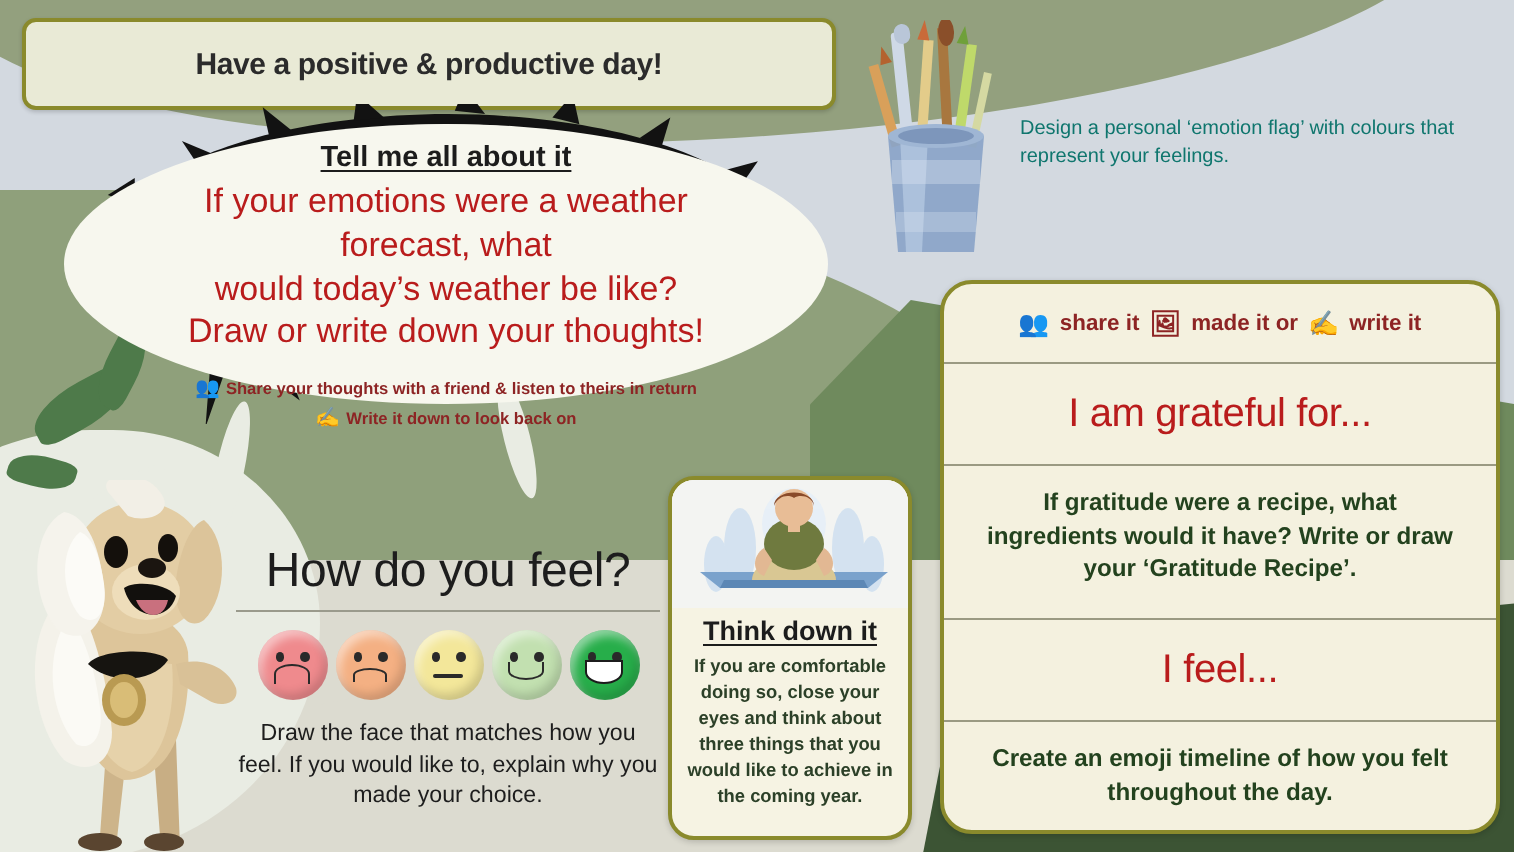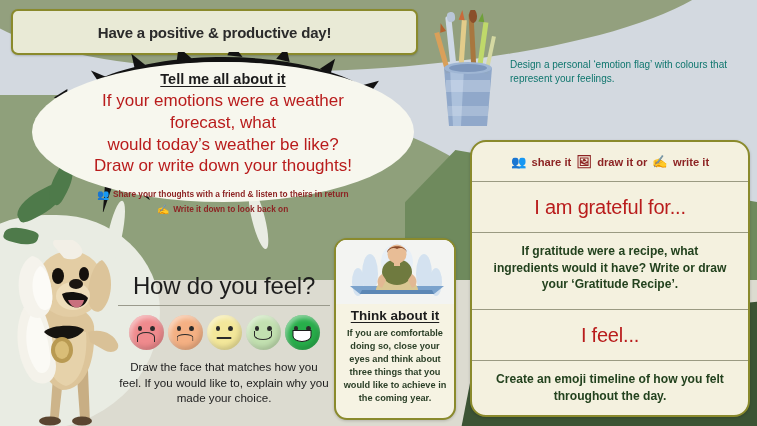--- a/index.html
+++ b/index.html
@@ -336,21 +336,21 @@
         <path d="M24 54 L98 54 L96 50 L26 50 Z" fill="#5c87b5"></path>
         <path d="M40 50 C40 42 52 38 61 38 C70 38 82 42 82 50 Z" fill="#d9c793"></path>
         <ellipse cx="61" cy="32" rx="15" ry="13" fill="#6f7a3f"></ellipse>
         <path d="M46 34 C40 38 40 46 46 48 L50 40 Z" fill="#e2b893"></path>
         <path d="M76 34 C82 38 82 46 76 48 L72 40 Z" fill="#e2b893"></path>
         <circle cx="61" cy="14" r="9.5" fill="#e8bd96"></circle>
         <path d="M51 13 C51 4 71 4 71 13 C70 8 64 7 61 9 C58 7 53 8 51 13 Z" fill="#8a4b2a"></path>
         <path d="M61 22 L61 26" stroke="#e8bd96" stroke-width="6"></path>
       </svg>
     </div>
-    <div class="think-title">Think about it</div>
+    <div class="think-title">Think down it</div>
     <div class="think-desc">If you are comfortable doing so, close your eyes and think about three things that you would like to achieve in the coming year.</div>
   </div>
 
   <div class="art">
     <svg class="art-cup" viewBox="0 0 68 120">
 
       <g>
         <rect x="14" y="6" width="6" height="54" rx="2" fill="#cfd9e6" transform="rotate(-6 17 33)"></rect>
         <rect x="13" y="2" width="8" height="10" rx="4" fill="#b9c6d8" transform="rotate(-6 17 7)"></rect>
         <rect x="26" y="10" width="5" height="52" fill="#e3cc8a" transform="rotate(4 28 36)"></rect>
@@ -372,21 +372,21 @@
       <rect x="14" y="96" width="40" height="10" fill="#dfe8f3" opacity=".3"></rect>
     </svg>
     <div class="art-desc">Design a personal ‘emotion flag’ with colours that represent your feelings.</div>
   </div>
 
   <div class="rcard">
     <div class="rcard-row rc-actions">
       <span class="em">👥</span>
       <span>share it</span>
       <span class="em">🖼</span>
-      <span>draw it or</span>
+      <span>made it or</span>
       <span class="em">✍</span>
       <span>write it</span>
     </div>
     <div class="rcard-sep"></div>
 
     <div class="rcard-row rc-head">I am grateful for...</div>
     <div class="rcard-sep"></div>
     <div class="rcard-row rc-body tall">If gratitude were a recipe, what ingredients would it have? Write or draw your ‘Gratitude Recipe’.</div>
     <div class="rcard-sep"></div>
 

